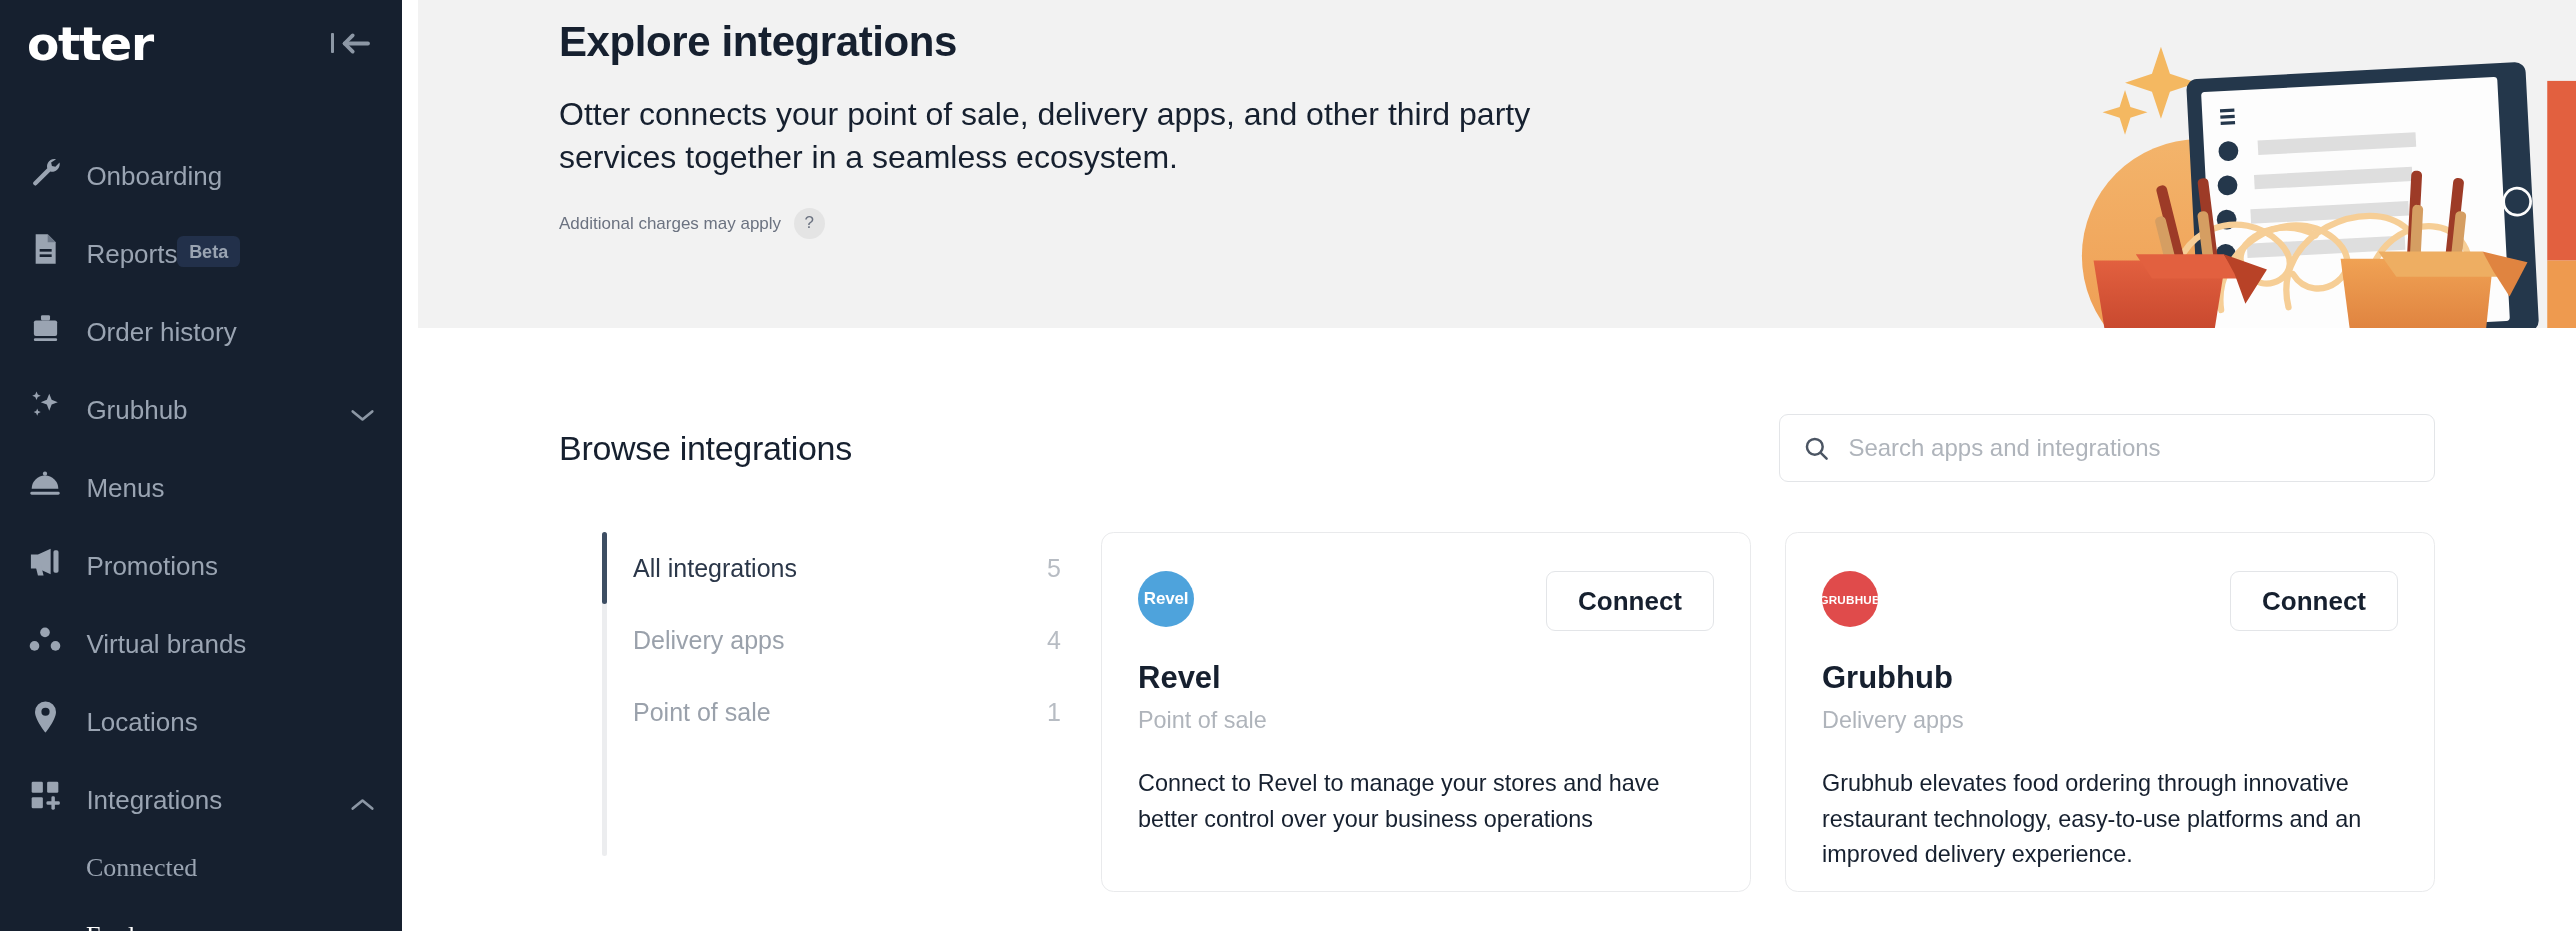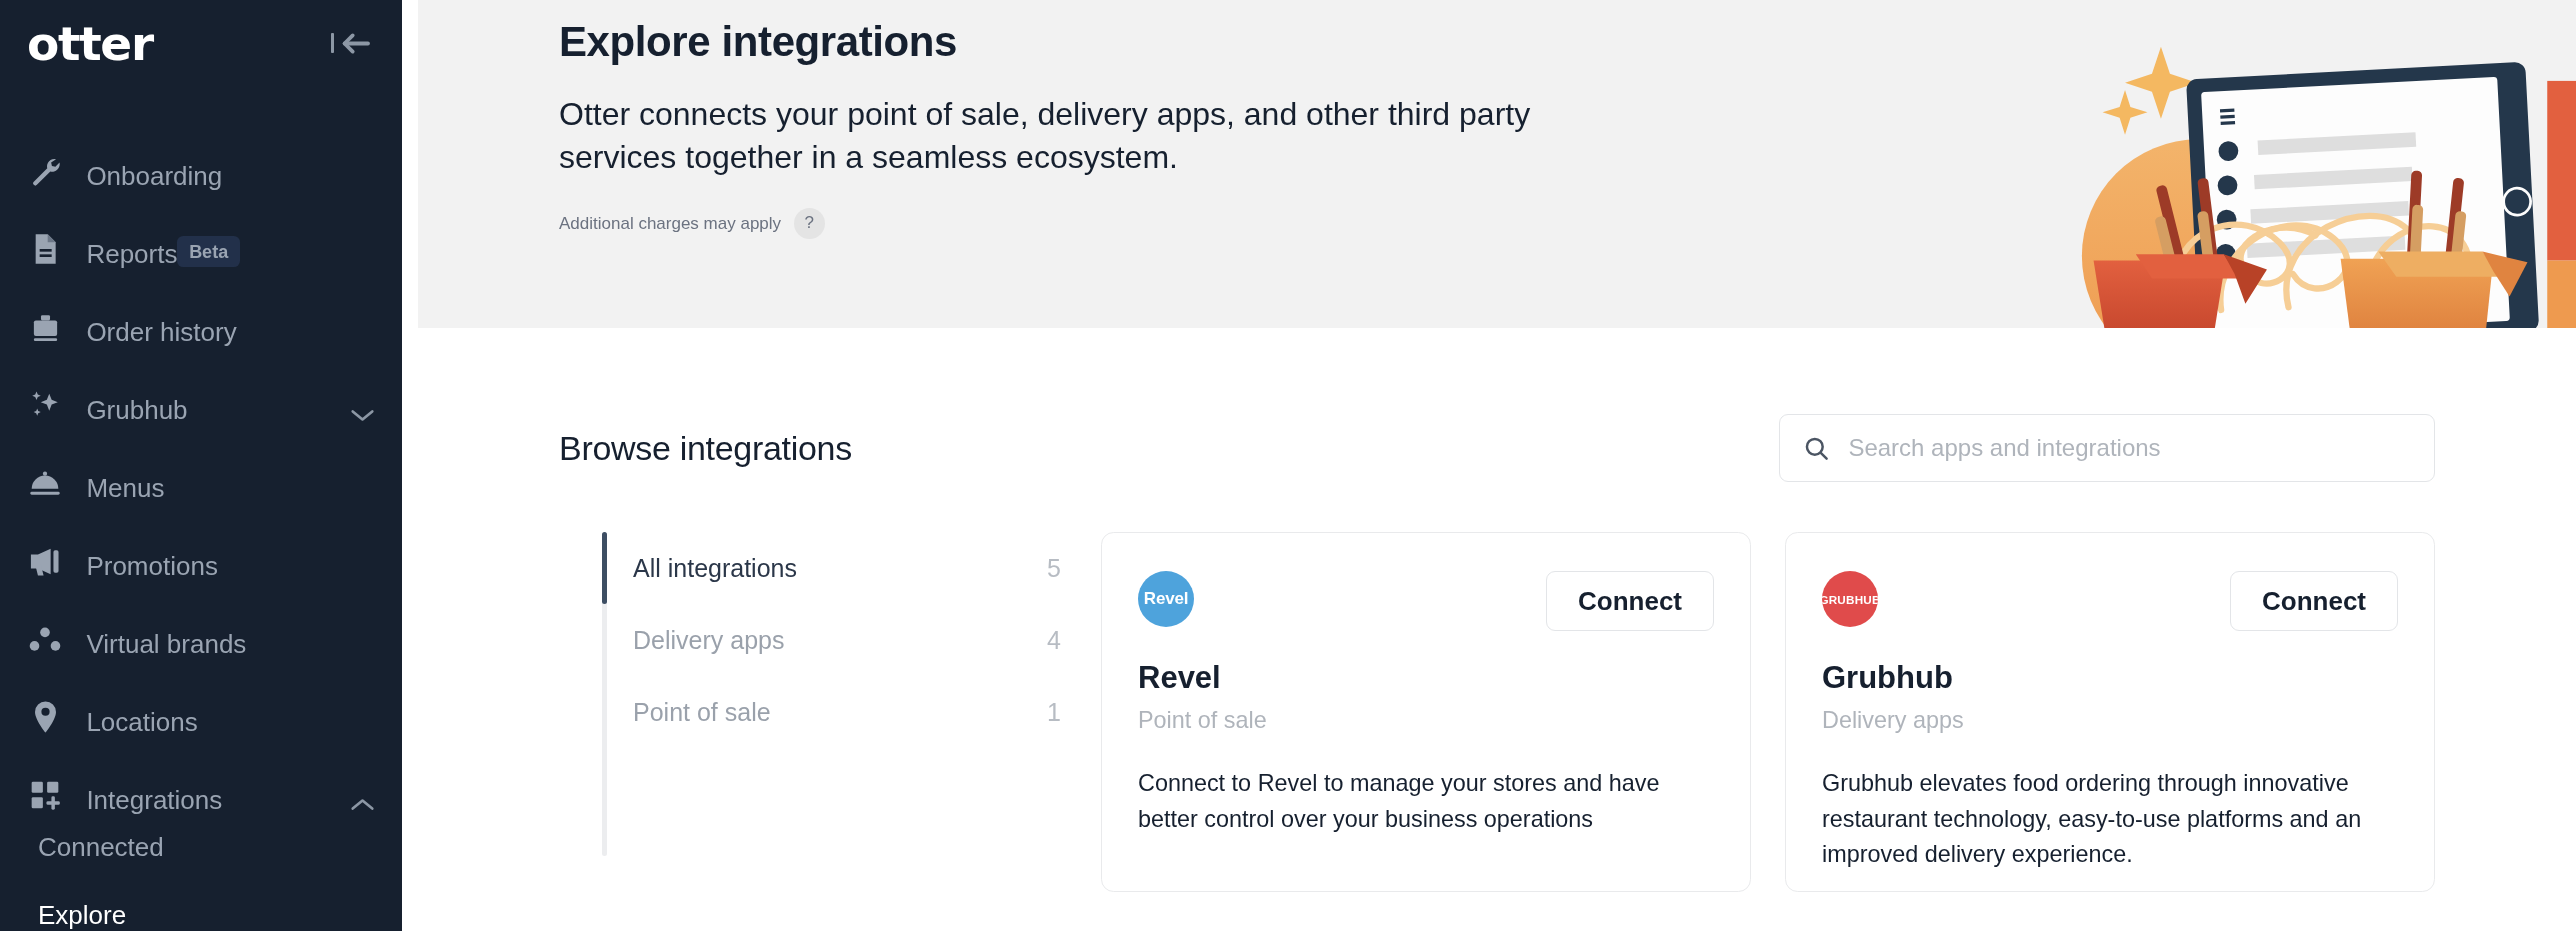--- a/index.html
+++ b/index.html
@@ -66,24 +66,25 @@
     background: #22304a;
     color: #9AA4B2;
     font-size: 18px;
     font-weight: 700;
     padding: 6.3px 11.7px;
     border-radius: 6.3px;
     line-height: 1;
   }
   .chevron { margin-left: auto; display: flex; align-items: center; }
   .sub-item {
-    display: flex; align-items: center;
+    display: flex; align-items: flex-end;
     height: 68px;
-    padding-left: 38px;
+    padding-left: 86px;
     cursor: pointer;
+    font-family: Liberation Serif, serif;
   }
   .sub-label { color: #9AA4B2; font-size: 26px; line-height: 1; }
   .sub-item.active .sub-label { color: #ffffff; }
 
   
   .main { flex: 1; height: 931px; position: relative; overflow: hidden; background: #fff; padding-left: 16px; }
 
   .hero {
     height: 328px;
     background: #F2F2F2;

